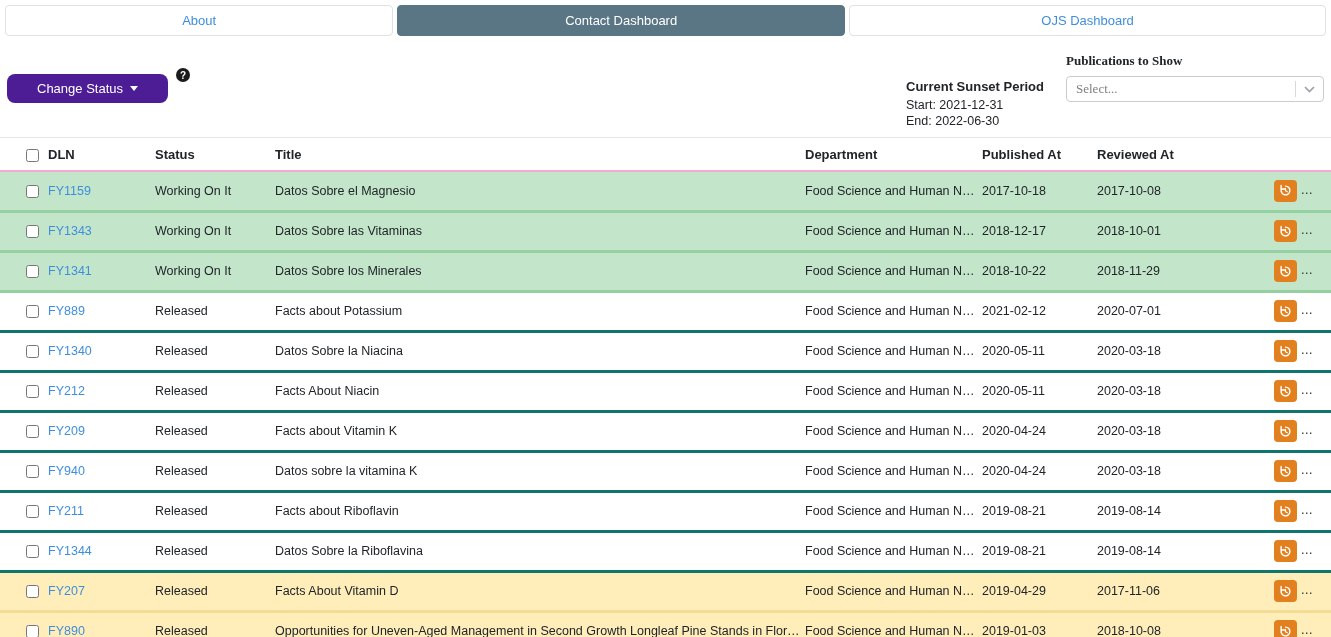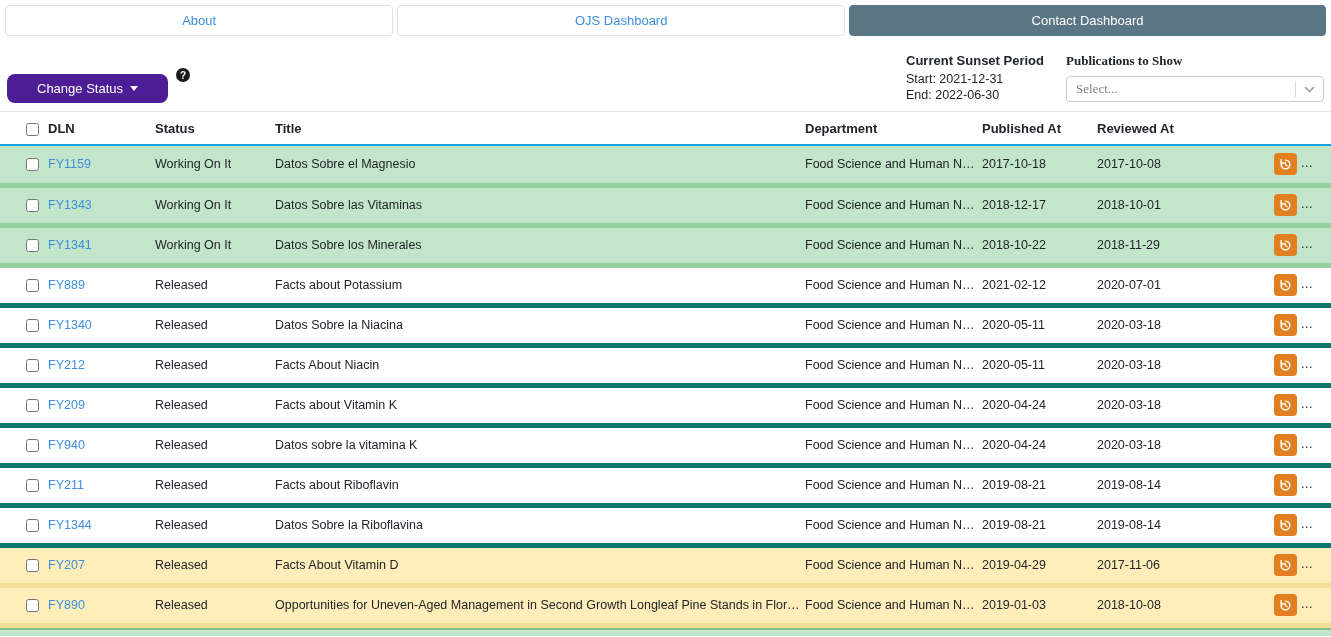--- a/index.html
+++ b/index.html
@@ -25,59 +25,59 @@
   .btn-primary { background: #4c1d95; color: #fff; border: none; border-radius: 8px;
     font-size: 13px; padding: 7px 30px; cursor: pointer; display: inline-flex;
     align-items: center; gap: 7px; font-family: inherit; }
   .caret-down { width: 0; height: 0; border-left: 4px solid transparent;
     border-right: 4px solid transparent; border-top: 5px solid #fff; display: inline-block; }
   .help-circle { width: 14px; height: 14px; border-radius: 50%; background: #1b1b1b;
     color: #fff; font-size: 10px; font-weight: bold; display: inline-flex;
     align-items: center; justify-content: center; margin: -6px 0 0 8px; cursor: pointer; }
 
   .right-controls { display: flex; gap: 22px; }
-  .sunset { font-size: 12.5px; line-height: 16px; }
+  .sunset { font-size: 12.5px; line-height: 16px; margin-top: 26px; }
   .sunset .block-title { font-size: 13px; font-weight: bold; margin-bottom: 2px; }
   .pubfilter { width: 258px; font-family: Liberation Serif, serif; }
   .pubfilter .block-title { font-size: 13px; font-weight: bold; margin-bottom: 7px; }
   .select-box { height: 26px; border: 1px solid #cccccc; border-radius: 4px;
     display: flex; align-items: center; background: #fff; cursor: pointer; }
   .select-placeholder { flex: 1; color: #808080; font-size: 13px; padding-left: 9px;
     white-space: nowrap; overflow: hidden; }
   .select-indicators { display: flex; align-items: center; height: 100%; }
   .select-sep { width: 1px; height: 16px; background: #d9d9d9; }
   .select-chevron { padding: 0 8px; display: flex; align-items: center; }
 
   .separator { border-top: 1px solid #e4e7ea; margin-top: 8px; }
 
   
   table { width: 100%; border-collapse: collapse; table-layout: fixed; }
   thead th { text-align: left; font-size: 13px; font-weight: bold; color: #212529;
-    padding: 9px 4px 8px 0; border-bottom: 2px solid #0ea5e9; }
+    padding: 9px 4px 8px 0; border-bottom: 2px solid #f9a8d4; }
   th.cb-col, td.cb-cell { padding-left: 26px; }
   tbody td { font-size: 12.5px; padding: 0 4px 0 0; height: 40px; color: #212529;
     white-space: nowrap; overflow: hidden; text-overflow: ellipsis; }
-  tbody tr { border-bottom: 5px solid #0f766e; background: #fff; padding-left: 18px; }
+  tbody tr { border-bottom: 3px solid #0f766e; background: #fff; padding-left: 18px; }
   tbody tr.hl-green  { background: #c3e6cb; border-bottom-color: #94d0a0; }
   tbody tr.hl-yellow { background: #ffeeba; border-bottom-color: #f3dc96; }
   a.dln { color: #3f8ede; text-decoration: none; cursor: pointer; }
   input[type="checkbox"] { width: 13px; height: 13px; cursor: pointer; vertical-align: middle; }
   .actions-cell { text-align: right; padding-right: 12px; }
   .icon-btn { width: 23px; height: 22px; background: #e2801f; border: none; border-radius: 4px;
     display: inline-flex; align-items: center; justify-content: center; cursor: pointer;
     margin-left: 4px; vertical-align: middle; }
   .partial-row { height: 8px; background: #c3e6cb; border-top: 2px solid #82c18c; }
 </style>
 </head>
 <body>
 
 <div class="tabbar">
   <div class="tab">About</div>
+  <div class="tab active">Contact Dashboard</div>
   <div class="tab">OJS Dashboard</div>
-  <div class="tab active">Contact Dashboard</div>
 </div>
 
 <div class="controls">
   <div class="left-controls">
     <button class="btn-primary">
       <span>Change Status</span>
       <span class="caret-down"></span>
     </button>
     <span class="help-circle">?</span>
   </div>

